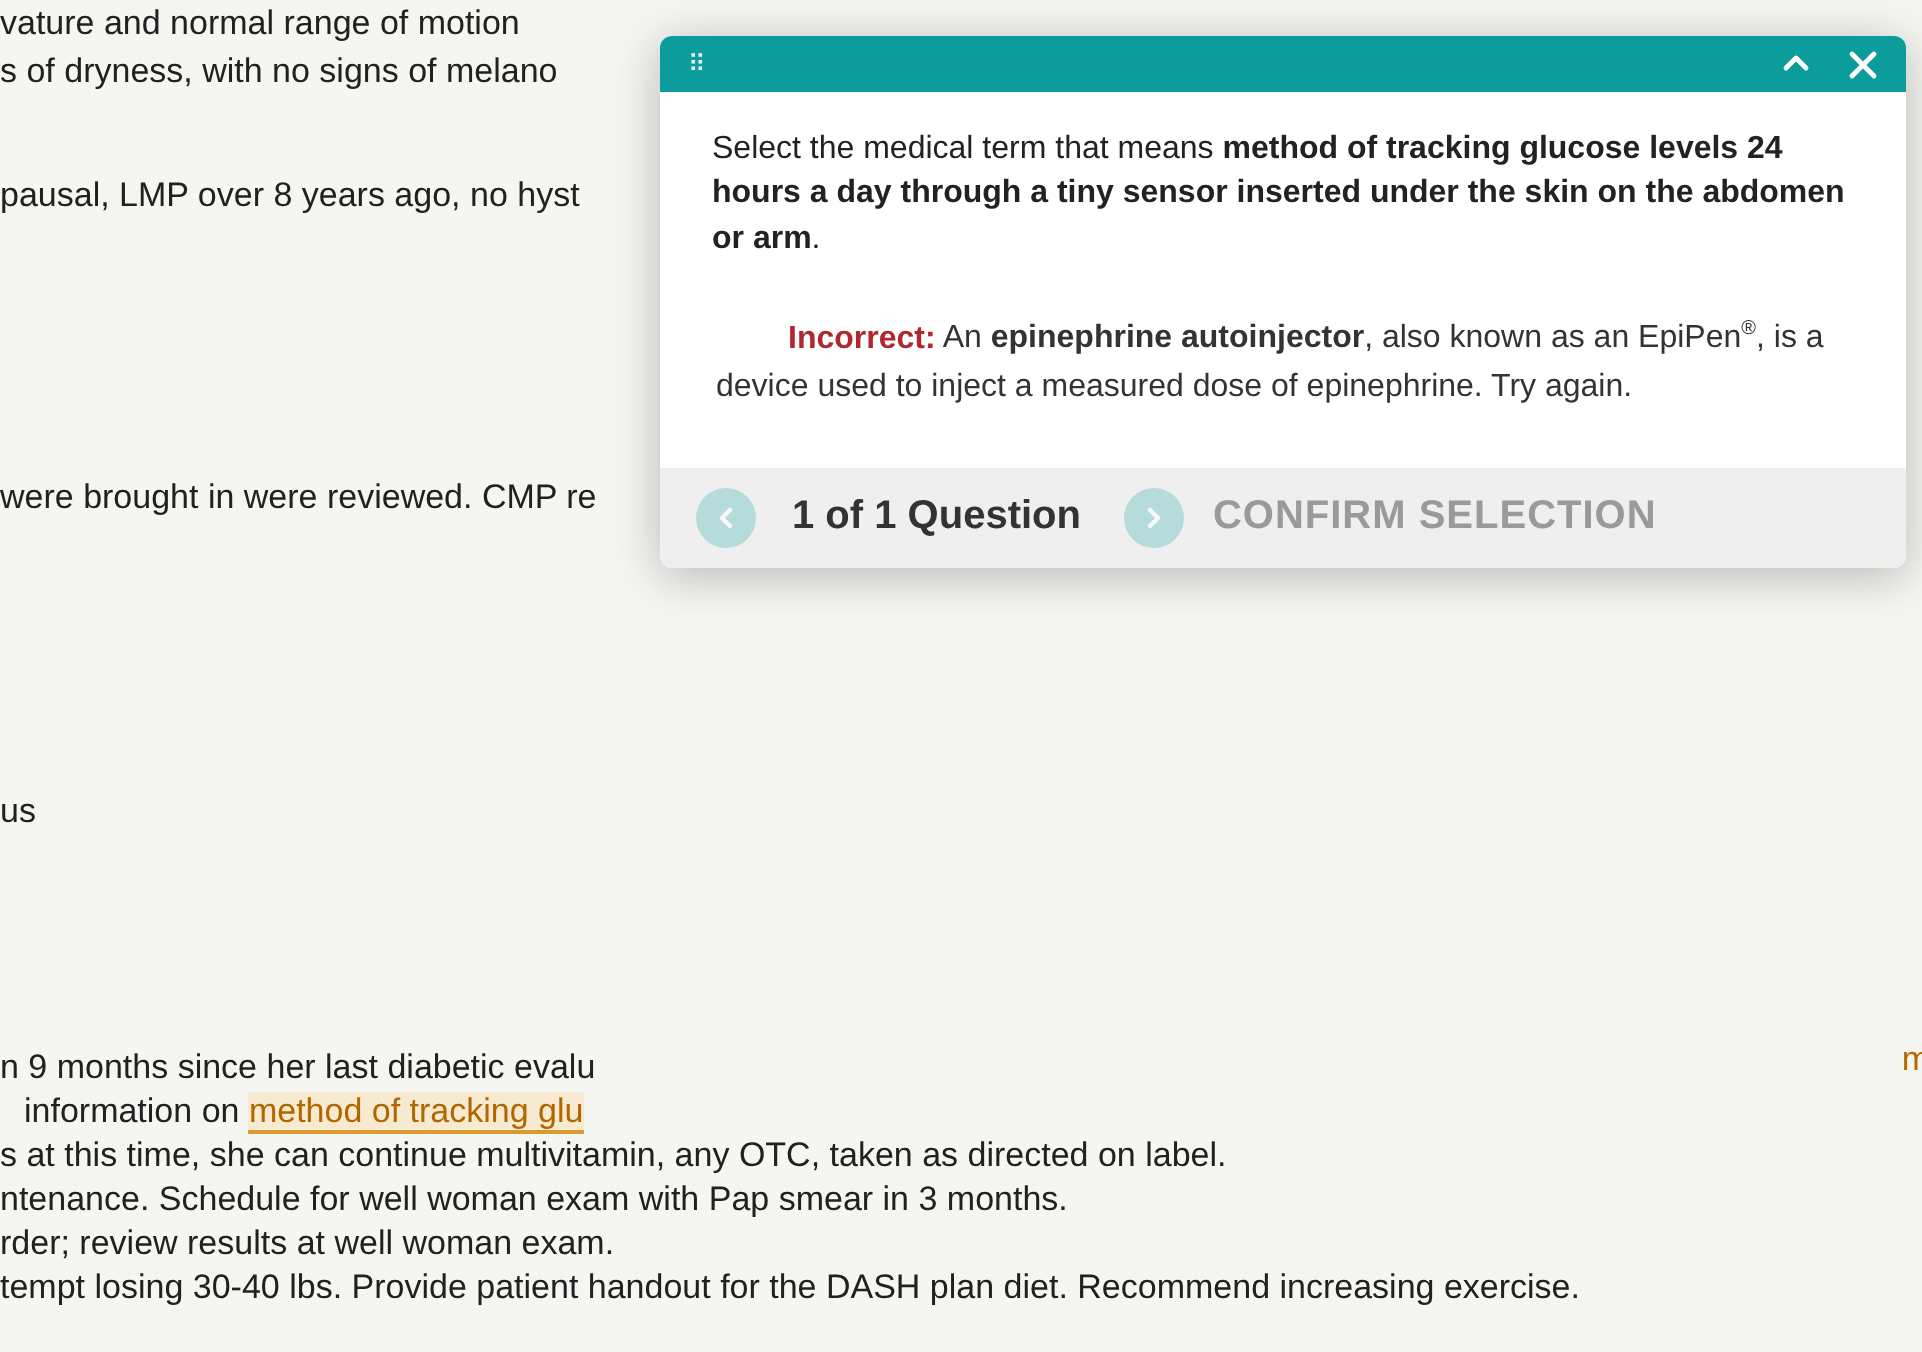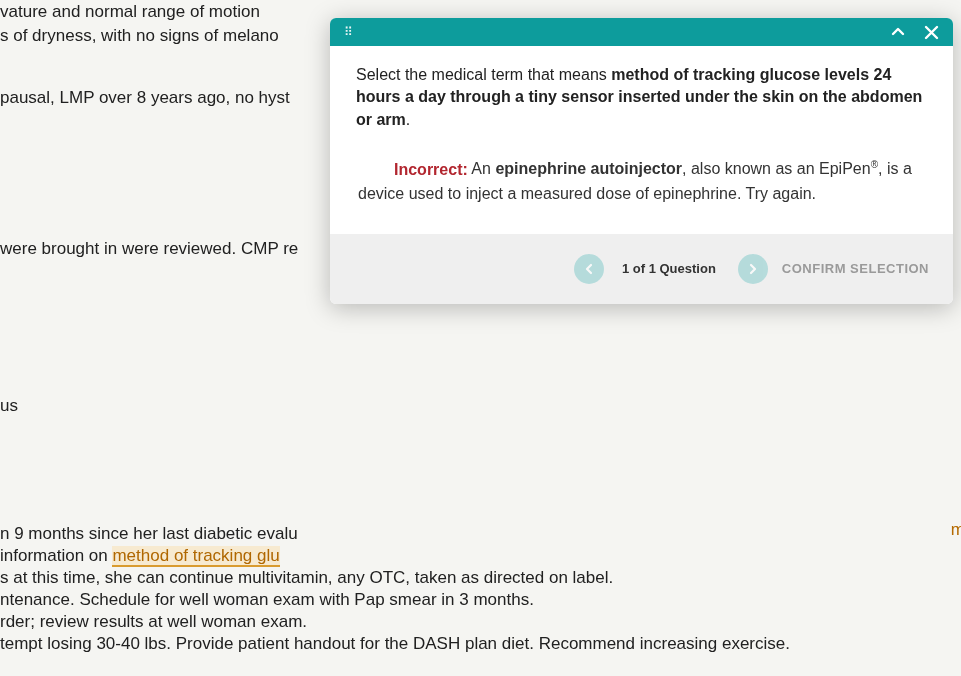--- a/index.html
+++ b/index.html
@@ -21,21 +21,21 @@
       color: #222;
       filter: brightness(0.97);
     }
     .bg-doc .line { white-space: nowrap; }
     .bg-doc .line.l1 { position: absolute; top: -2px; left: 0; }
     .bg-doc .line.l2 { position: absolute; top: 22px; left: 0; }
     .bg-doc .line.l3 { position: absolute; top: 84px; left: 0; }
     .bg-doc .line.l4 { position: absolute; top: 235px; left: 0; }
     .bg-doc .line.l5 { position: absolute; top: 392px; left: 0; }
     .bg-doc .line.l6 { position: absolute; top: 520px; left: 0; }
-    .bg-doc .line.l7 { position: absolute; top: 542px; left: 0; }
+    .bg-doc .line.l7 { position: absolute; top: 542px; left: 0; padding-left: 12px; }
     .bg-doc .line.l8 { position: absolute; top: 564px; left: 0; }
     .bg-doc .line.l9 { position: absolute; top: 586px; left: 0; }
     .bg-doc .line.l10 { position: absolute; top: 608px; left: 0; }
     .bg-doc .line.l11 { position: absolute; top: 630px; left: 0; }
     .highlight-link {
       color: #b56a00;
       border-bottom: 2px solid #e0a030;
       background: #fff1d6;
     }
     .modal {
@@ -118,27 +118,26 @@
       font-size: 16px;
       line-height: 1.5;
       color: #333;
       padding: 0 2px 18px 2px;
     }
     .feedback .lbl { color: #b2262f; font-weight: 700; margin-left: 36px; }
     .feedback .term { font-weight: 700; }
     .feedback sup { font-size: 10px; }
     .modal-footer {
       background: #efefef;
-      padding: 20px 18px;
+      padding: 10px 18px;
       display: flex;
       align-items: center;
       gap: 14px;
-      font-size: 13px;
+      font-size: 20px;
       color: #333;
-      justify-content: flex-end;
     }
     .nav-btn {
       width: 30px; height: 30px;
       border-radius: 50%;
       background: #8fcfcf;
       display: flex;
       align-items: center;
       justify-content: center;
       cursor: pointer;
     }

